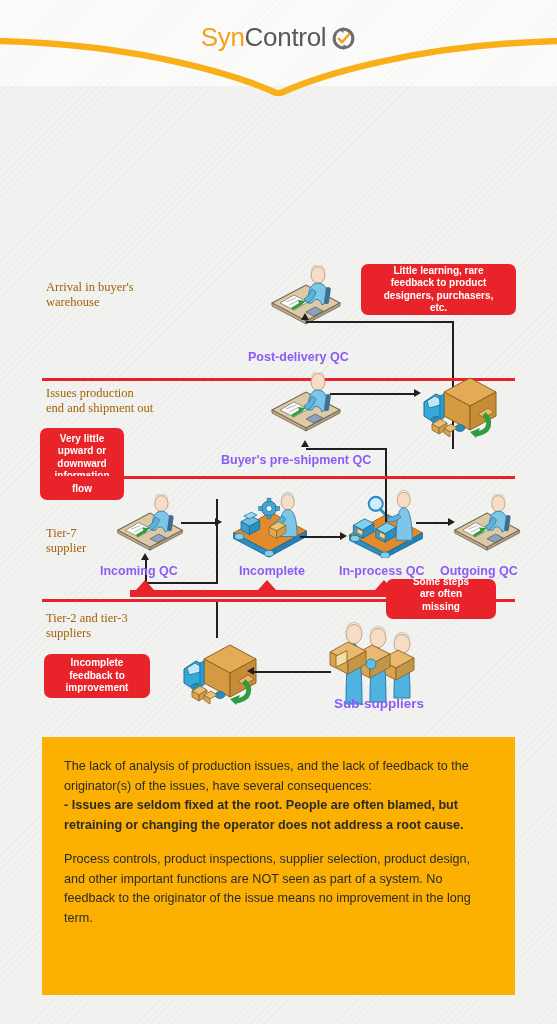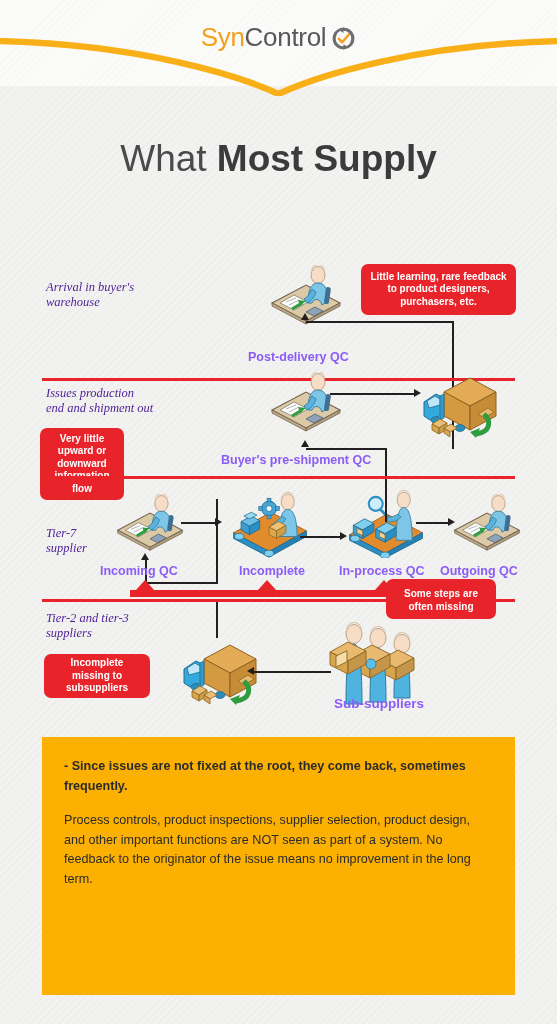--- a/index.html
+++ b/index.html
@@ -43,37 +43,37 @@
   .title{
     position:absolute;left:0;top:136px;width:557px;text-align:center;
     color:#4a4a4a;font-size:37px;line-height:46px;font-weight:400;
   }
   .title b{font-weight:700;color:#3b3b3b;}
 
   
   .diagram{position:absolute;left:0;top:250px;width:557px;height:480px;}
 
   .rowlabel{
-    position:absolute;color:#4c1d95;font-style:italic;font-size:12.5px;
+    position:absolute;color:#a16207;font-size:12.5px;
     line-height:15px;font-family:"Liberation Serif",serif;
   }
 
   .stagelabel{
     position:absolute;color:#8b5cf6;font-weight:700;font-size:12.5px;
     white-space:nowrap;
   }
 
   .hr-red{position:absolute;height:2.5px;background:#e8242a;}
   .redbar{position:absolute;height:7px;background:#e8242a;}
 
   .callout{
     position:absolute;background:#e8242a;color:#ffffff;
     border-radius:7px;font-weight:700;font-size:10px;line-height:12.5px;
     text-align:center;display:flex;align-items:center;justify-content:center;
-    padding:6px 8px;box-sizing:border-box;
+    padding:6px 20px;box-sizing:border-box;
   }
 
   .connector{position:absolute;background:#231f20;}
   .conn-h{height:1.6px;}
   .conn-v{width:1.6px;}
   .arrowhead{position:absolute;width:0;height:0;}
   .ah-right{border-left:7px solid #231f20;border-top:4.5px solid transparent;border-bottom:4.5px solid transparent;}
   .ah-left{border-right:7px solid #231f20;border-top:4.5px solid transparent;border-bottom:4.5px solid transparent;}
   .ah-up{border-bottom:7px solid #231f20;border-left:4.5px solid transparent;border-right:4.5px solid transparent;}
 
@@ -114,23 +114,20 @@
       </span>
     </div>
   </div>
   <div class="swoosh">
     <svg width="557" height="58" viewBox="0 0 557 58" preserveAspectRatio="none">
       <path d="M-5 3 C 140 6, 240 38, 278.5 56 C 317 38, 417 6, 562 3" fill="none" stroke="#f9b018" stroke-width="6.5" stroke-linecap="round"></path>
     </svg>
   </div>
 
   <div class="title">
-    <div>
-      <span>What </span><b>Most Supply</b>
-    </div>
   </div>
 
   <div class="diagram">
 
     <div class="rowlabel" style="left:46px;top:30px;width:150px;">
       <div style="white-space:pre-line;">Arrival in buyer's
 warehouse</div>
     </div>
 
     <div class="icon" style="left:266px;top:15px;">
@@ -372,21 +369,21 @@
     <div class="rowlabel" style="left:46px;top:361px;width:150px;">
       <div style="white-space:pre-line;">Tier-2 and tier-3
 suppliers</div>
     </div>
 
     <div class="callout" style="left:386px;top:329px;width:110px;height:40px;align-items:flex-end;">
       <span>Some steps are often missing</span>
     </div>
 
     <div class="callout" style="left:44px;top:404px;width:106px;height:44px;">
-      <span>Incomplete missing to subsuppliers</span>
+      <span>Incomplete feedback to improvement</span>
     </div>
 
     <div class="connector conn-v" style="left:216px;top:352px;height:36px;"></div>
 
     <div class="icon" style="left:178px;top:385px;">
       <svg width="86" height="72" viewBox="0 0 86 72">
         <polygon points="6,34 18,26 26,30 26,46 12,52 6,48" fill="#34a9dc" stroke="#1f6d93" stroke-width="1"></polygon>
         <polygon points="9,33 17,28 22,31 22,37 11,40" fill="#bfe7f7" stroke="#1f6d93" stroke-width="0.8"></polygon>
         <polygon points="26,24 52,10 78,24 52,38" fill="#e3ab56" stroke="#8d6420" stroke-width="1"></polygon>
         <polygon points="26,24 52,38 52,62 26,48" fill="#d49a41" stroke="#8d6420" stroke-width="1"></polygon>
@@ -436,18 +433,19 @@
           <rect x="8" y="31" width="11" height="11" fill="#f3dda9" stroke="#8d6420" stroke-width="0.8" transform="skewY(-26) translate(0,7)"></rect>
         </g>
       </svg>
     </div>
 
     <div class="stagelabel" style="left:334px;top:446px;font-size:13.5px;">Sub-suppliers</div>
 
   </div>
 
   <div class="panel">
-    <p class="bold">- Since issues are not fixed at the root, they come back, sometimes frequently.</p>
+    <p>The lack of analysis of production issues, and the lack of feedback to the originator(s) of the issues, have several consequences:</p>
+    <p class="bold">- Issues are seldom fixed at the root. People are often blamed, but retraining or changing the operator does not address a root cause.</p>
     <div class="gap"></div>
     <p>Process controls, product inspections, supplier selection, product design, and other important functions are NOT seen as part of a system. No feedback to the originator of the issue means no improvement in the long term.</p>
   </div>
 
 </div>
 
 </body></html>

